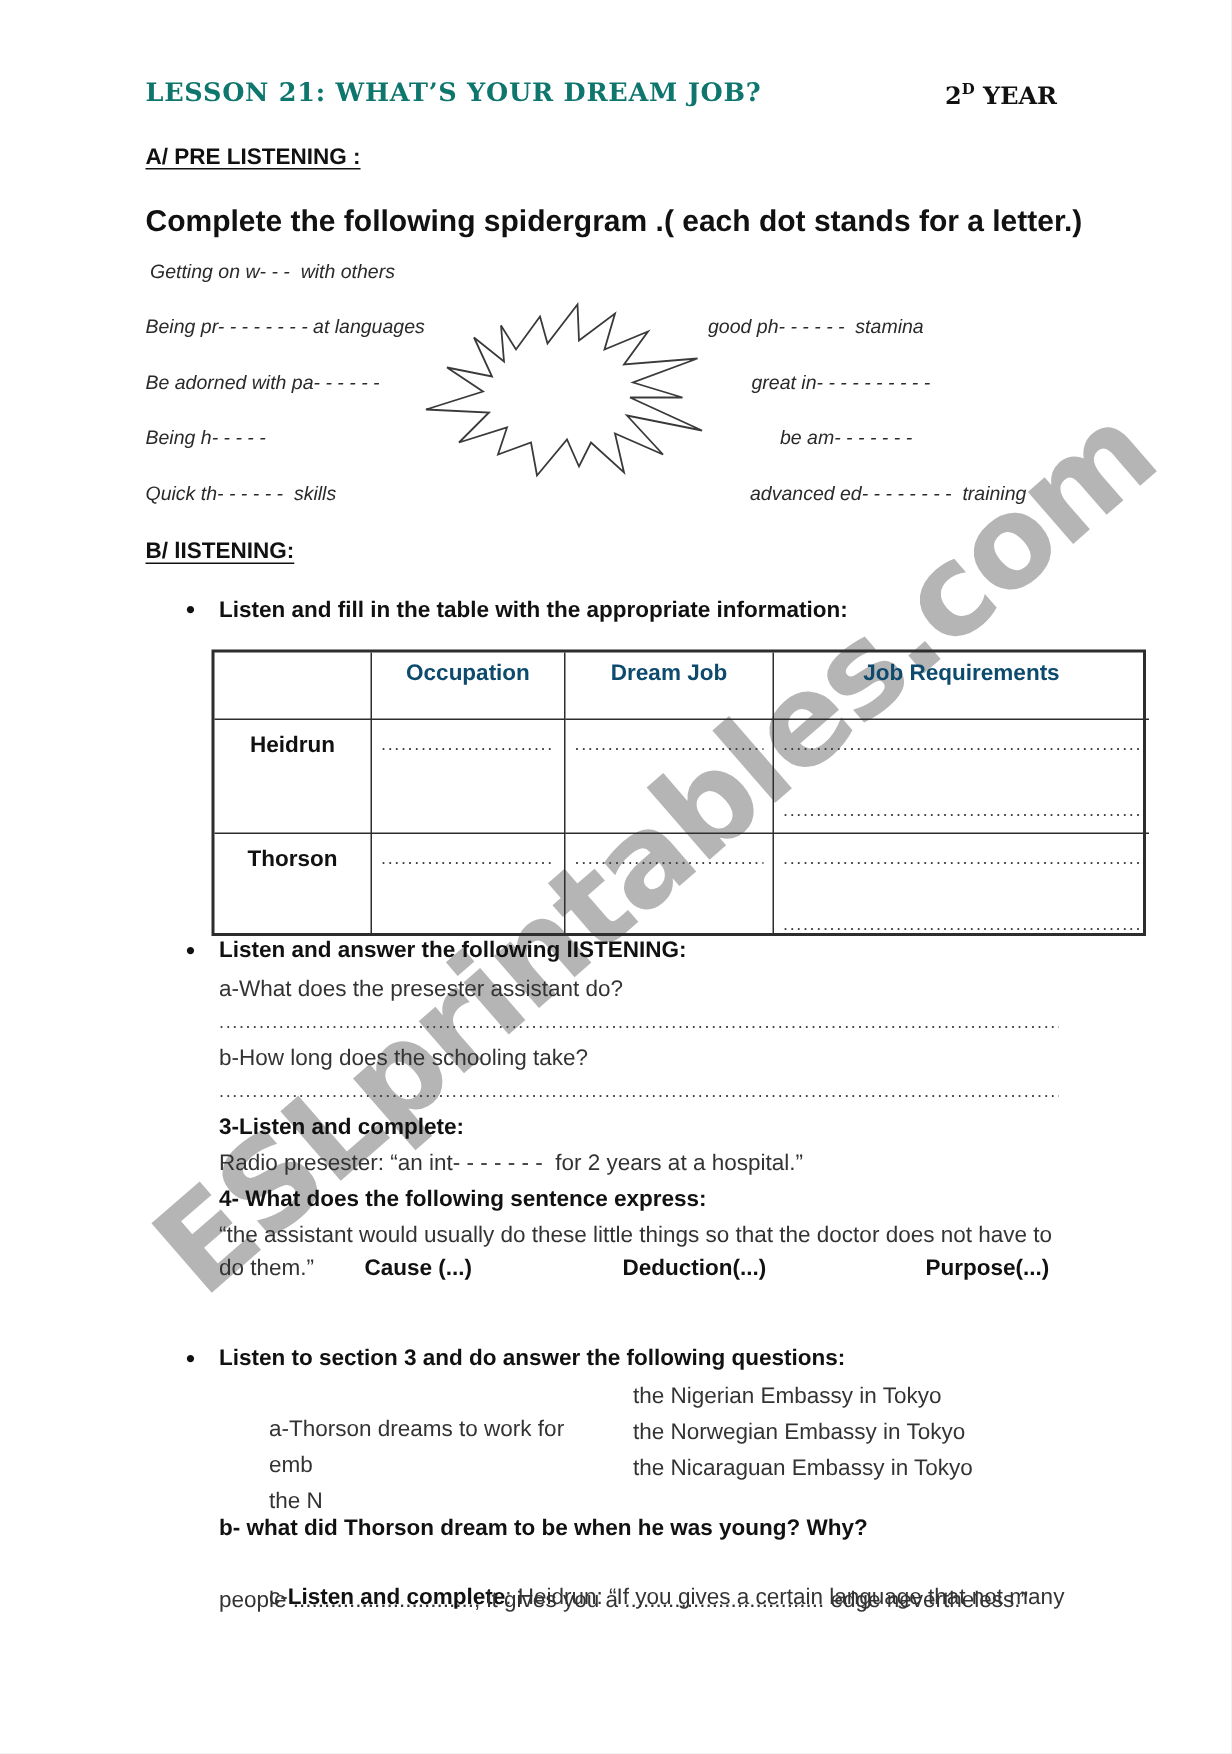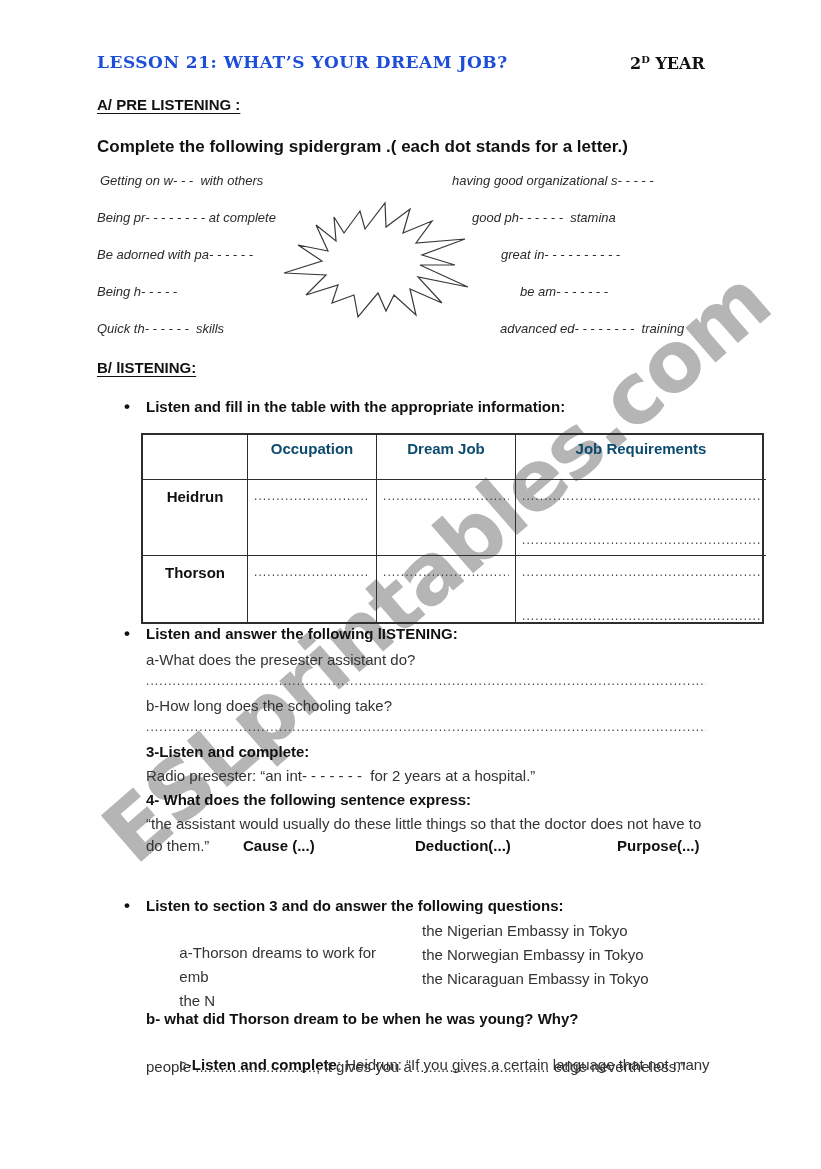--- a/index.html
+++ b/index.html
@@ -13,36 +13,36 @@
     position:absolute;left:5px;top:512px;width:862px;height:110px;
     font-family:"DejaVu Sans",sans-serif;font-weight:bold;font-size:84px;
     letter-spacing:-2px;color:#b5b5b5;text-align:center;line-height:110px;
     transform:rotate(-41deg);white-space:nowrap;z-index:0;user-select:none;
   }
   .content{position:absolute;inset:0;z-index:1;}
   
   .title{
     position:absolute;left:97px;top:52px;
     font-family:"DejaVu Serif",serif;font-weight:bold;font-size:17px;
-    letter-spacing:0.5px;color:#1d4ed8;
+    letter-spacing:0.5px;color:#0f766e;
   }
   .year{
     position:absolute;left:630px;top:54px;
     font-family:"DejaVu Serif",serif;font-weight:bold;font-size:16px;color:#111;
   }
   .year sup{font-size:10px;vertical-align:super;}
   
   .sec-heading{
     position:absolute;left:97px;font-weight:bold;font-size:15px;
     text-decoration:underline;text-underline-offset:3px;color:#111;
   }
   .heading-a{top:96px;}
   .heading-b{top:359px;}
   .instruction{
-    position:absolute;left:97px;top:137px;font-weight:bold;font-size:17px;color:#111;
+    position:absolute;left:97px;top:137px;font-weight:bold;font-size:20px;color:#111;
   }
   
   .spider{position:absolute;left:97px;top:168px;width:660px;height:190px;}
   .spider-item{position:absolute;font-size:13px;color:#2a2a2a;white-space:pre;font-style:italic;}
   .sl0{left:3px;top:5px;}  .sl1{left:0px;top:42px;}  .sl2{left:0px;top:79px;}
   .sl3{left:0px;top:116px;} .sl4{left:0px;top:153px;}
   .sr0{left:355px;top:5px;} .sr1{left:375px;top:42px;} .sr2{left:404px;top:79px;}
   .sr3{left:423px;top:116px;} .sr4{left:403px;top:153px;}
   .star{position:absolute;left:185px;top:31px;}
   
@@ -94,25 +94,24 @@
   <div class="content">
 
     <div class="title">LESSON 21: WHAT’S YOUR DREAM JOB?</div>
     <div class="year"><span>2</span><sup>D</sup><span> YEAR</span></div>
 
     <div class="sec-heading heading-a">A/ PRE LISTENING :</div>
     <div class="instruction">Complete the following spidergram .( each dot stands for a letter.)</div>
 
     <div class="spider">
       <div class="spider-item sl0">Getting on w- - -  with others</div>
-      <div class="spider-item sl1">Being pr- - - - - - - - at complete</div>
+      <div class="spider-item sl1">Being pr- - - - - - - - at languages</div>
       <div class="spider-item sl2">Be adorned with pa- - - - - -</div>
       <div class="spider-item sl3">Being h- - - - -</div>
       <div class="spider-item sl4">Quick th- - - - - -  skills</div>
-      <div class="spider-item sr0">having good organizational s- - - - -</div>
       <div class="spider-item sr1">good ph- - - - - -  stamina</div>
       <div class="spider-item sr2">great in- - - - - - - - - -</div>
       <div class="spider-item sr3">be am- - - - - - -</div>
       <div class="spider-item sr4">advanced ed- - - - - - - -  training</div>
       <svg class="star" width="190" height="122" viewBox="0 0 190 122">
         <polygon points="52,18 62,34 78,12 83,30 103,4 104,28 128,10 121,34 150,22 134,44 183,40 140,56 173,66 138,66 186,88 136,78 160,104 128,90 134,116 112,96 104,112 96,94 76,118 72,96 50,104 56,86 24,96 44,76 2,74 40,62 16,46 46,52 34,26 54,42" fill="#ffffff" stroke="#3a3a3a" stroke-width="1.2"></polygon>
       </svg>
     </div>
 
     <div class="sec-heading heading-b">B/ lISTENING:</div>

